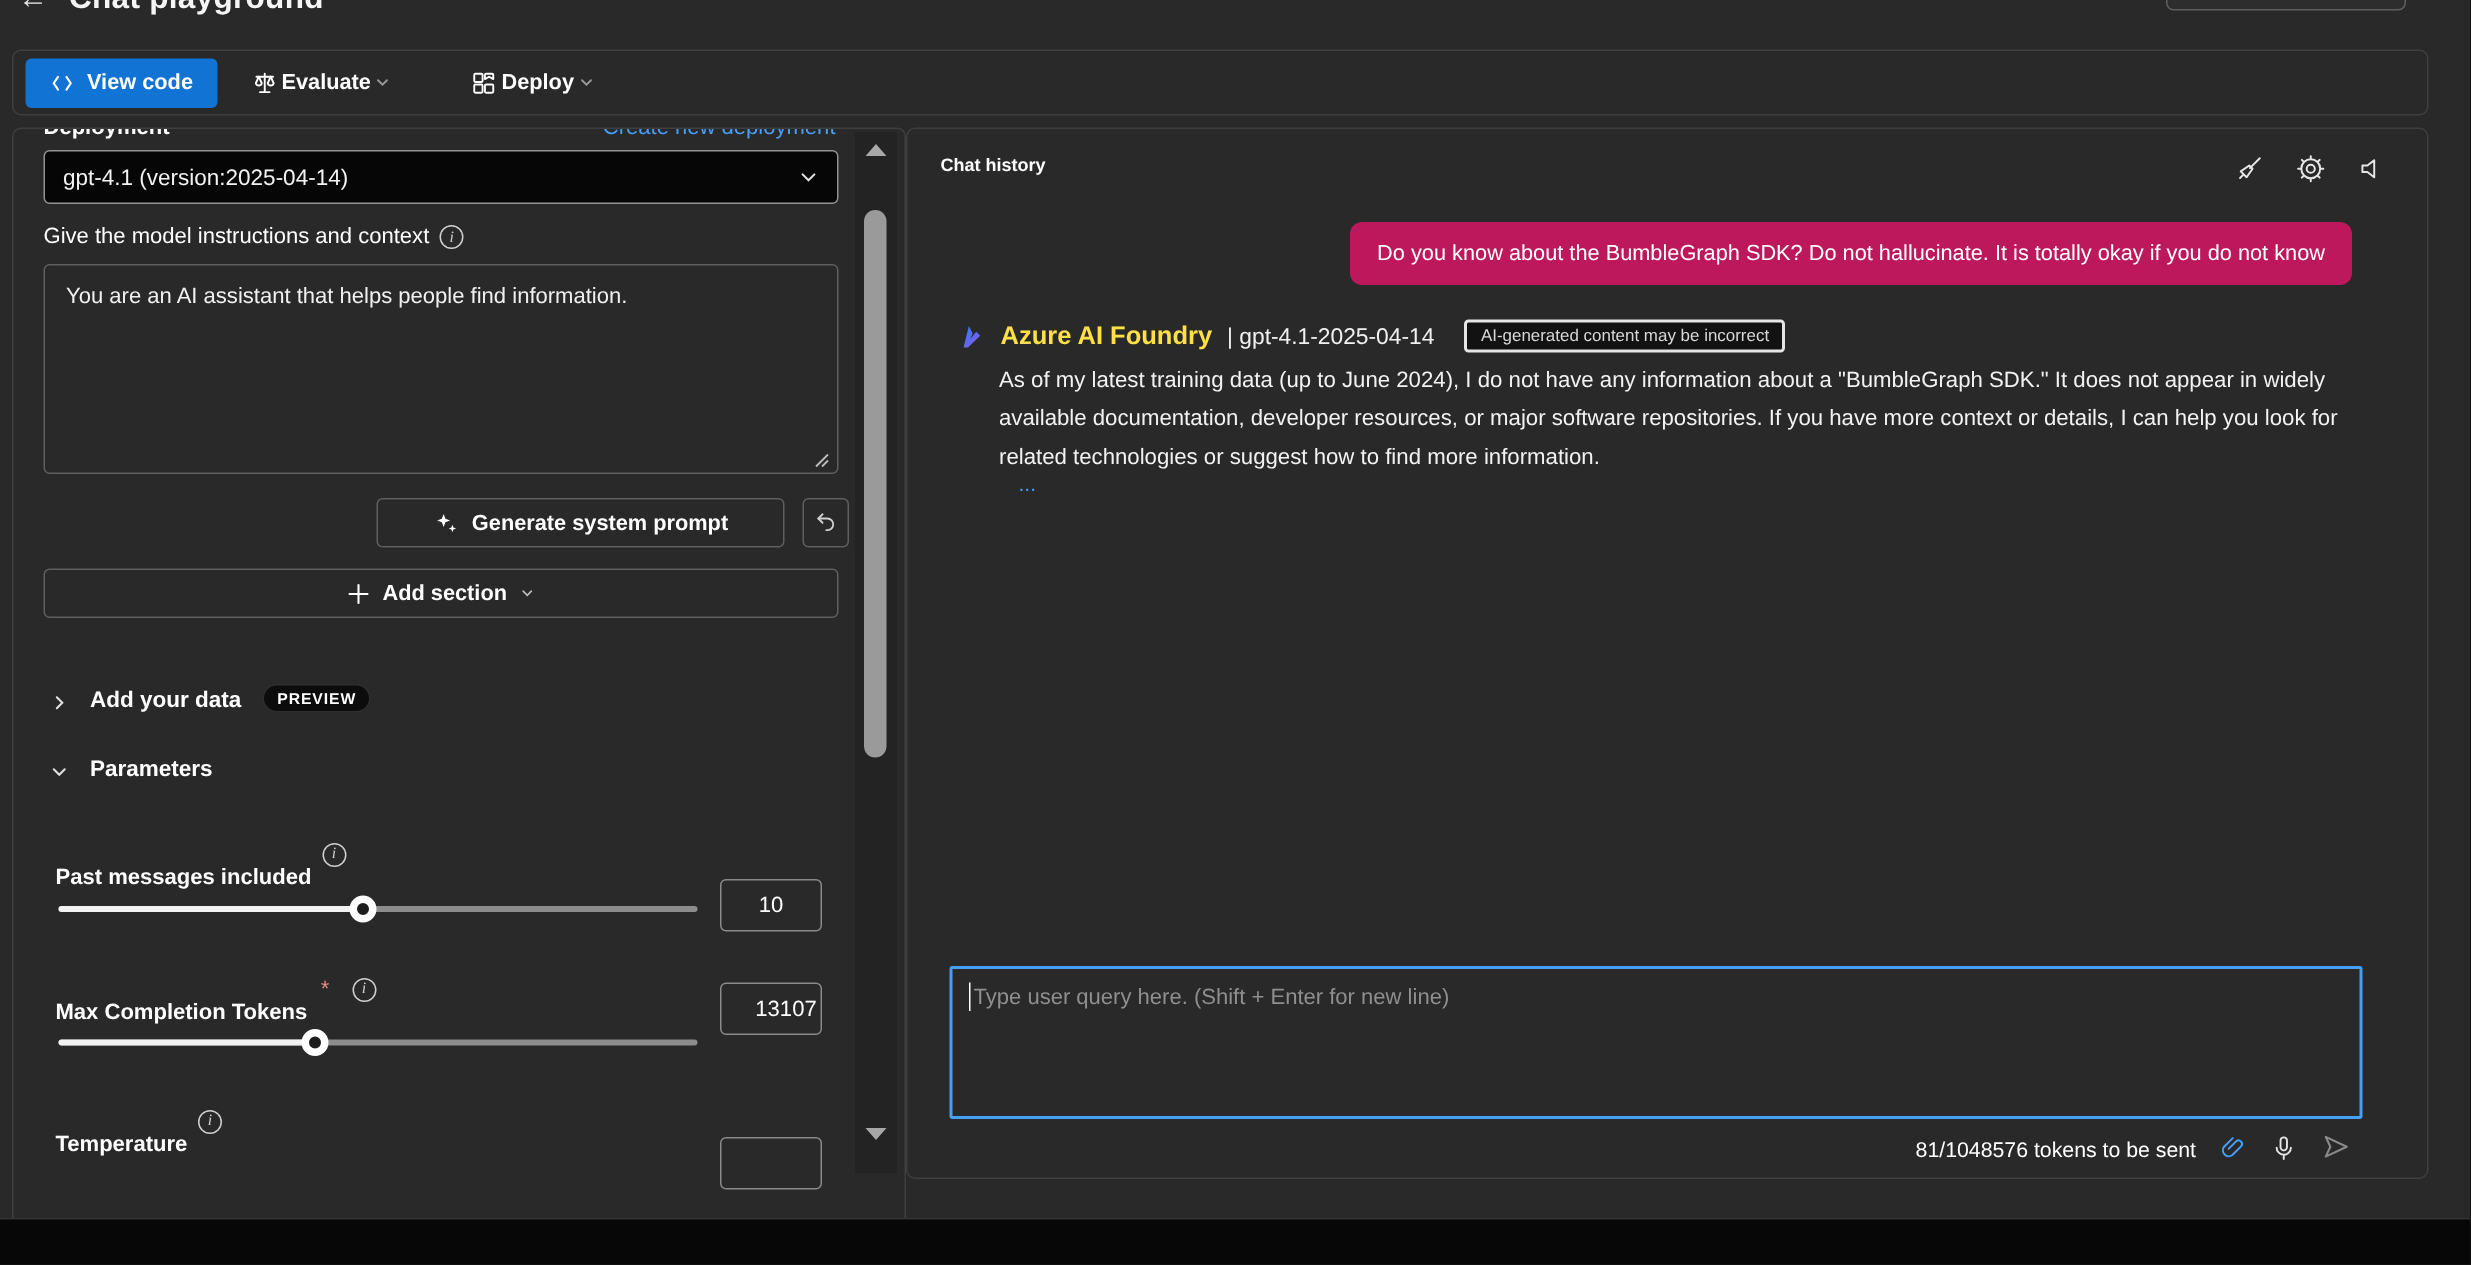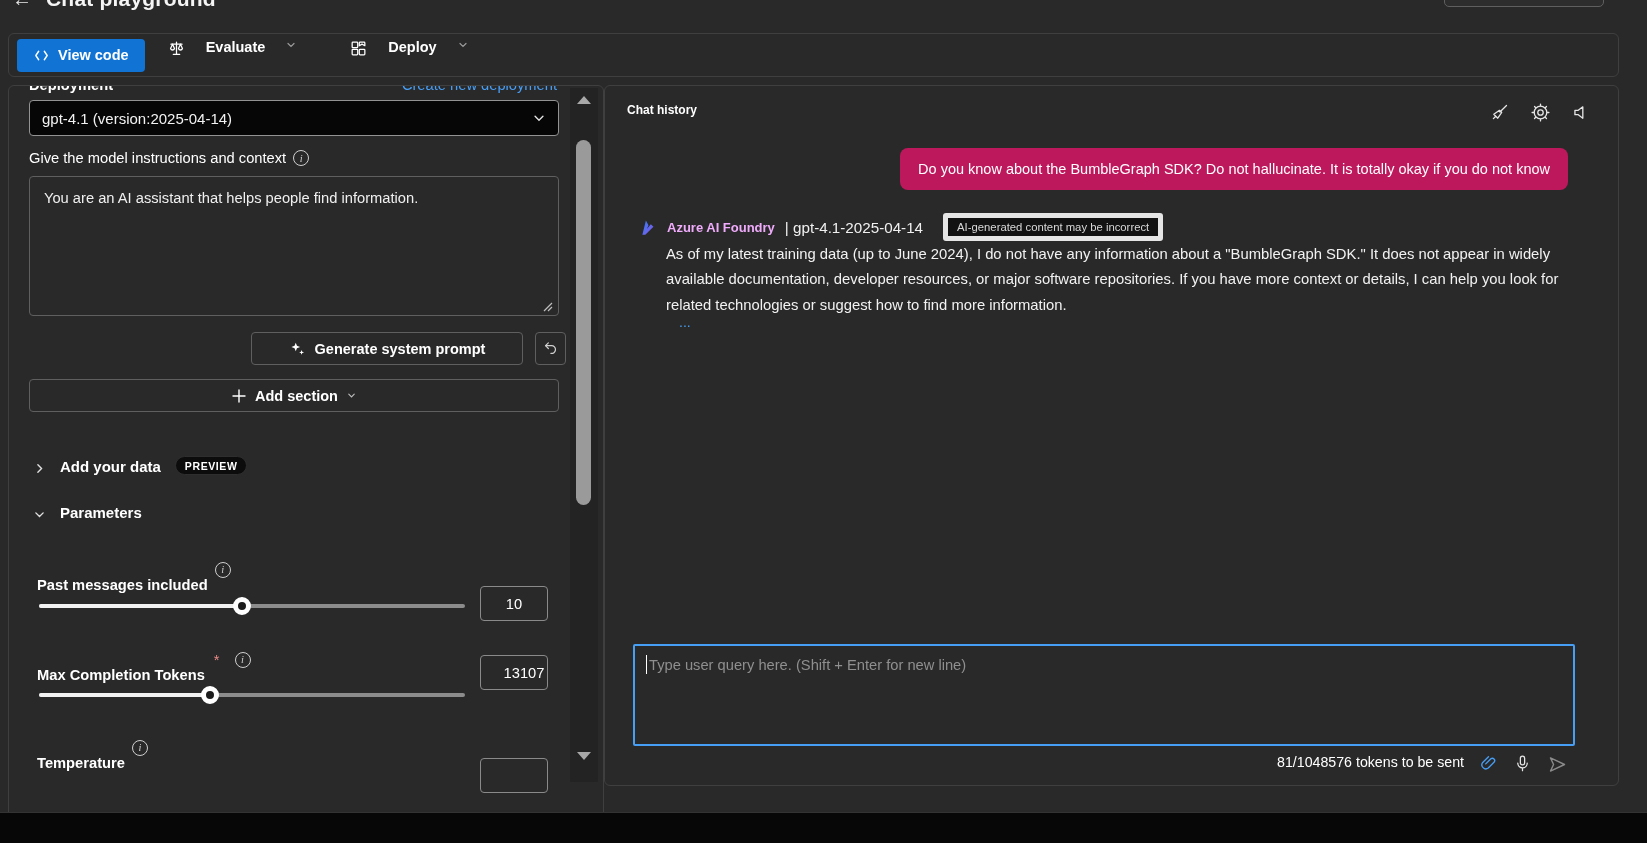--- a/index.html
+++ b/index.html
@@ -10,21 +10,21 @@
   
   .titlebar{ position:absolute; top:0; left:12px; height:14px; width:400px; overflow:hidden; }
   .titlebar .inner{ display:flex; align-items:center; gap:14px; margin-top:-13px; }
   .titlebar .back{ font-size:20px; color:#e8e8e8; }
   .titlebar .ttl{ font-size:21px; font-weight:bold; color:#f5f5f5; letter-spacing:.2px; }
   .partial-btn{ position:absolute; left:1444px; top:-30px; width:160px; height:37px; border:1px solid #5f5f5f; border-radius:5px; background:#2d2d2d; }
 
   
   .toolbar{ position:absolute; left:8px; top:33px; width:1611px; height:44px; border:1px solid #3f3f3f; border-radius:6px; display:flex; align-items:center; padding-left:8px; gap:10px; }
   .btn-primary{ height:33px; padding:0 16px; background:#1174d4; border:none; border-radius:4px; color:#fff; font-weight:bold; font-size:14.5px; display:flex; align-items:center; gap:8px; cursor:pointer; font-family:inherit; }
-  .btn-ghost{ height:33px; padding:0 12px; background:transparent; border:none; border-radius:4px; color:#fff; font-weight:bold; font-size:14.5px; display:flex; align-items:flex-start; gap:20px; cursor:pointer; font-family:inherit; }
+  .btn-ghost{ height:33px; padding:0 12px; background:transparent; border:none; border-radius:4px; color:#fff; font-weight:bold; font-size:14.5px; display:flex; align-items:center; gap:2px; cursor:pointer; font-family:inherit; }
   .chev{ color:#9a9a9a; display:flex; align-items:center; }
 
   
   .left-panel{ position:absolute; left:8px; top:85px; width:596px; height:755px; border:1px solid #3f3f3f; border-radius:6px; overflow:hidden; }
   .dep-row{ position:absolute; top:-9px; left:20px; right:46px; display:flex; justify-content:space-between; align-items:flex-start; }
   .dep-label{ font-size:14.7px; font-weight:bold; color:#fff; }
   .dep-link{ font-size:14.7px; color:#479ef5; text-decoration:none; cursor:pointer; }
   .select{ position:absolute; left:20px; top:14px; width:530px; height:36px; background:#060606; border:1px solid #939393; border-radius:4px; display:flex; align-items:center; justify-content:space-between; padding:0 12px; cursor:pointer; }
   .select .val{ font-size:15px; color:#f2f2f2; }
   .lbl{ position:absolute; font-size:14.7px; color:#fff; display:flex; align-items:center; gap:7px; }
@@ -51,30 +51,30 @@
   .tri-up{ position:absolute; left:7px; top:8px; width:0; height:0; border-left:7px solid transparent; border-right:7px solid transparent; border-bottom:8px solid #a8a8a8; cursor:pointer; }
   .tri-down{ position:absolute; left:7px; top:664px; width:0; height:0; border-left:7px solid transparent; border-right:7px solid transparent; border-top:8px solid #a8a8a8; cursor:pointer; }
 
   
   .right-panel{ position:absolute; left:604px; top:85px; width:1015px; height:701px; border:1px solid #3f3f3f; border-radius:6px; }
   .chat-header{ position:absolute; left:22px; top:17px; font-size:12px; font-weight:bold; color:#fff; }
   .chat-icons{ position:absolute; top:16px; right:26px; display:flex; gap:20px; align-items:center; color:#e6e6e6; }
   .chat-icons svg{ cursor:pointer; }
   .bubble{ position:absolute; right:50px; top:62px; background:#be185d; border-radius:8px; padding:13px 18px; font-size:14.5px; color:#fff; white-space:nowrap; }
   .asst-head{ position:absolute; left:33px; top:127px; display:flex; align-items:center; gap:10px; }
-  .asst-name{ font-size:13px; font-weight:bold; color:#f0abfc; }
+  .asst-name{ font-size:17px; font-weight:bold; color:#fde047; }
   .asst-model{ font-size:15.2px; color:#f0f0f0; }
-  .disclaimer{ margin-left:10px; background:#121212; border:5px solid #e5e5e5; border-radius:3px; color:#d8d8d8; font-size:11.3px; padding:3px 9px; }
+  .disclaimer{ margin-left:10px; background:#121212; border:2px solid #e5e5e5; border-radius:3px; color:#d8d8d8; font-size:11.3px; padding:3px 9px; }
   .asst-msg{ position:absolute; left:61px; top:156px; width:905px; font-size:14.8px; line-height:1.72; color:#f2f2f2; }
   .ellipsis{ position:absolute; left:74px; top:228px; color:#479ef5; font-size:14px; cursor:pointer; }
   .input-wrap{ position:absolute; left:28px; top:558px; width:942px; height:102px; }
   .chat-input{ width:100%; height:100%; background:transparent; border:2px solid #479ef5; border-radius:2px; color:#e8e8e8; font-size:14.7px; padding:11px 14px; resize:none; font-family:inherit; }
   .chat-input::placeholder{ color:#8f8f8f; }
   .caret{ position:absolute; left:13px; top:11px; width:1px; height:19px; background:#fff; pointer-events:none; }
-  .chat-footer{ position:absolute; top:668px; right:50px; display:flex; align-items:flex-start; gap:15px; }
+  .chat-footer{ position:absolute; top:668px; right:50px; display:flex; align-items:flex-end; gap:15px; }
   .tokens{ font-size:14.2px; color:#fff; }
   .chat-footer svg{ cursor:pointer; }
 
   .bottom-strip{ position:absolute; left:0; top:812px; width:1647px; height:31px; background:#070707; border-top:1px solid #333; }
   svg{ display:block; }
 </style>
 </head>
 <body>
 
 <div class="app">

